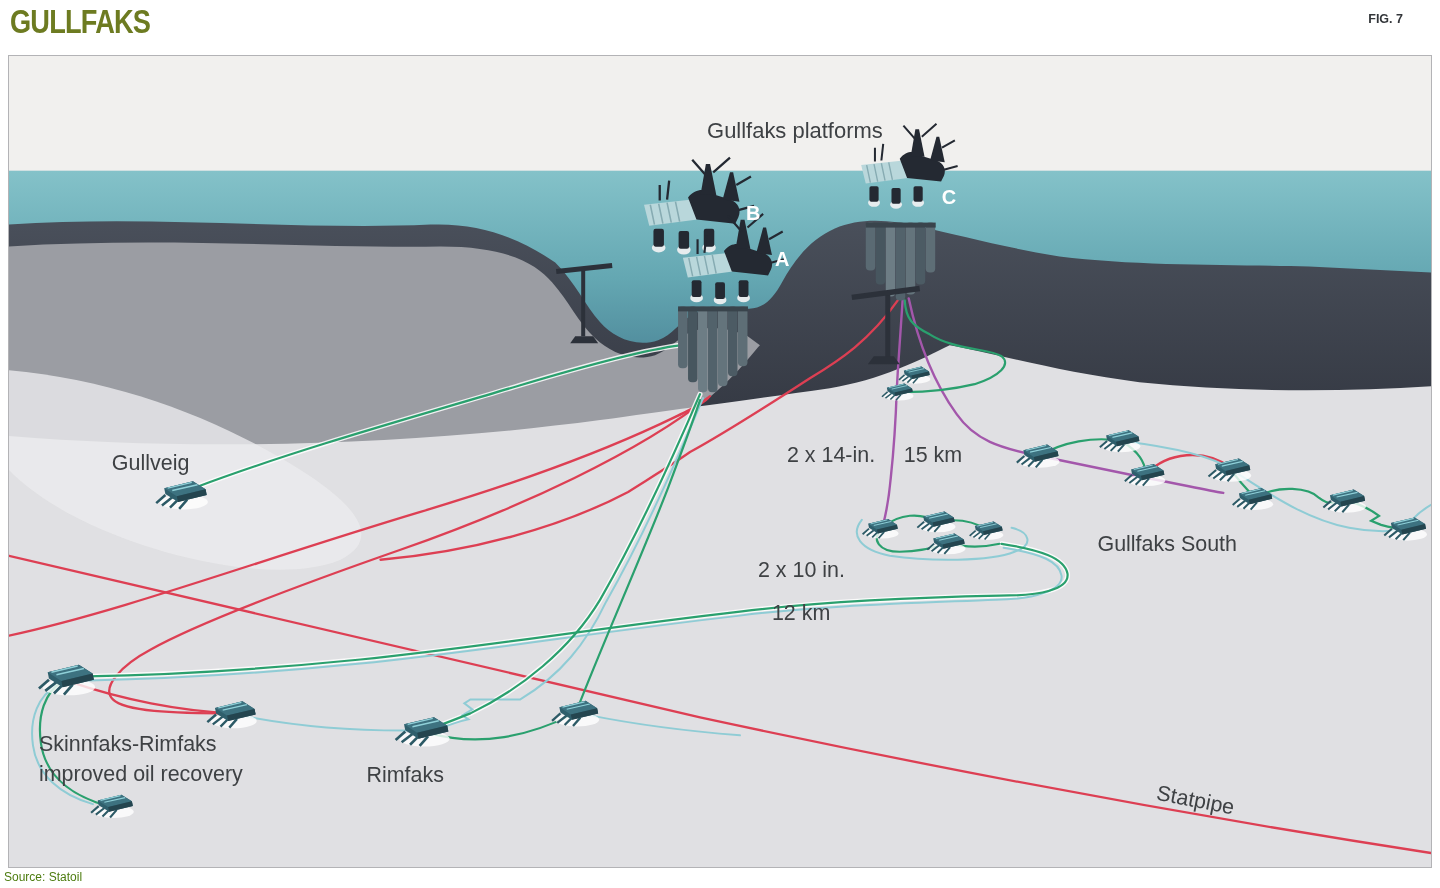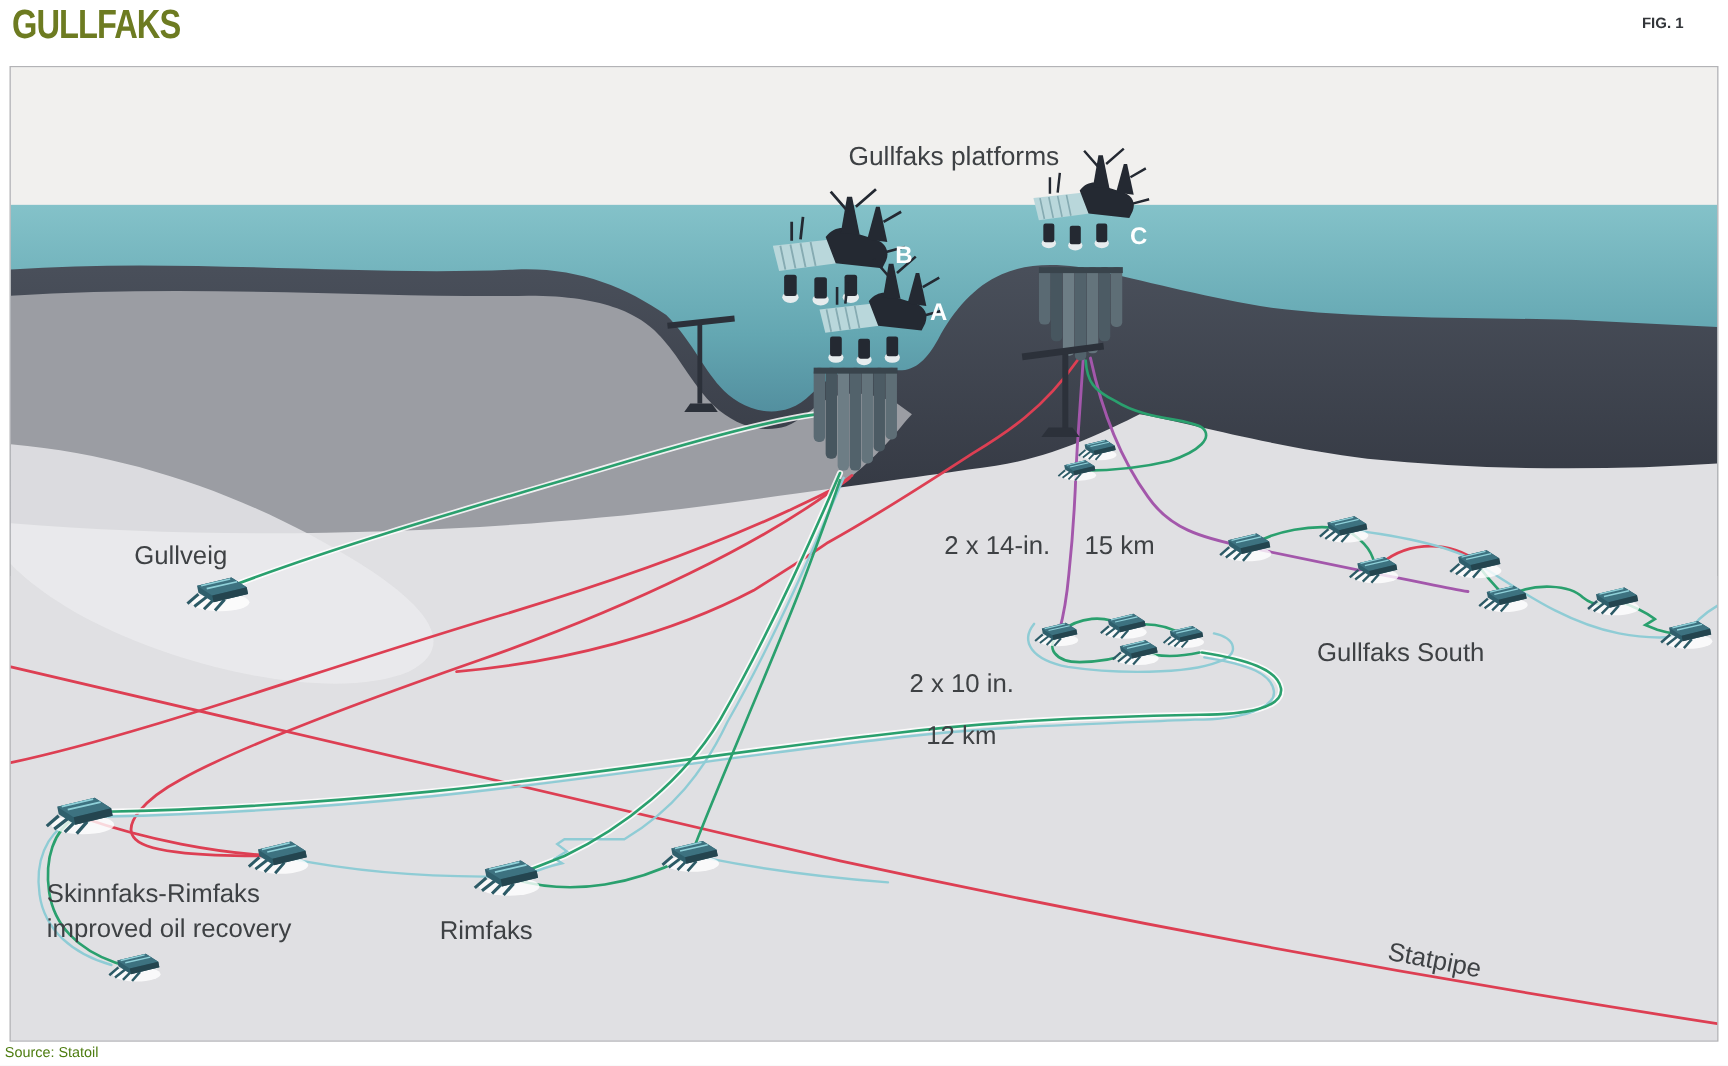--- a/index.html
+++ b/index.html
@@ -18,21 +18,21 @@
   .flabel{font-size:21.5px;}
   .plabel{font-size:20px;font-weight:bold;fill:#ffffff;}
   .glabel{font-size:22px;}
 </style>
 </head>
 <body>
 
 <div class="page">
 
   <div class="title"><span>GULLFAKS</span></div>
-  <div class="figlabel">FIG. 1</div>
+  <div class="figlabel">FIG. 7</div>
 
   <div class="canvas">
   <svg viewBox="8 55 1424 813" preserveAspectRatio="none">
     <defs>
       <linearGradient id="seaGrad" x1="0" y1="170" x2="0" y2="480" gradientUnits="userSpaceOnUse">
         <stop offset="0" stop-color="#84c2c9"></stop>
         <stop offset="0.35" stop-color="#64a7b2"></stop>
         <stop offset="0.7" stop-color="#477f92"></stop>
         <stop offset="1" stop-color="#336274"></stop>
       </linearGradient>

